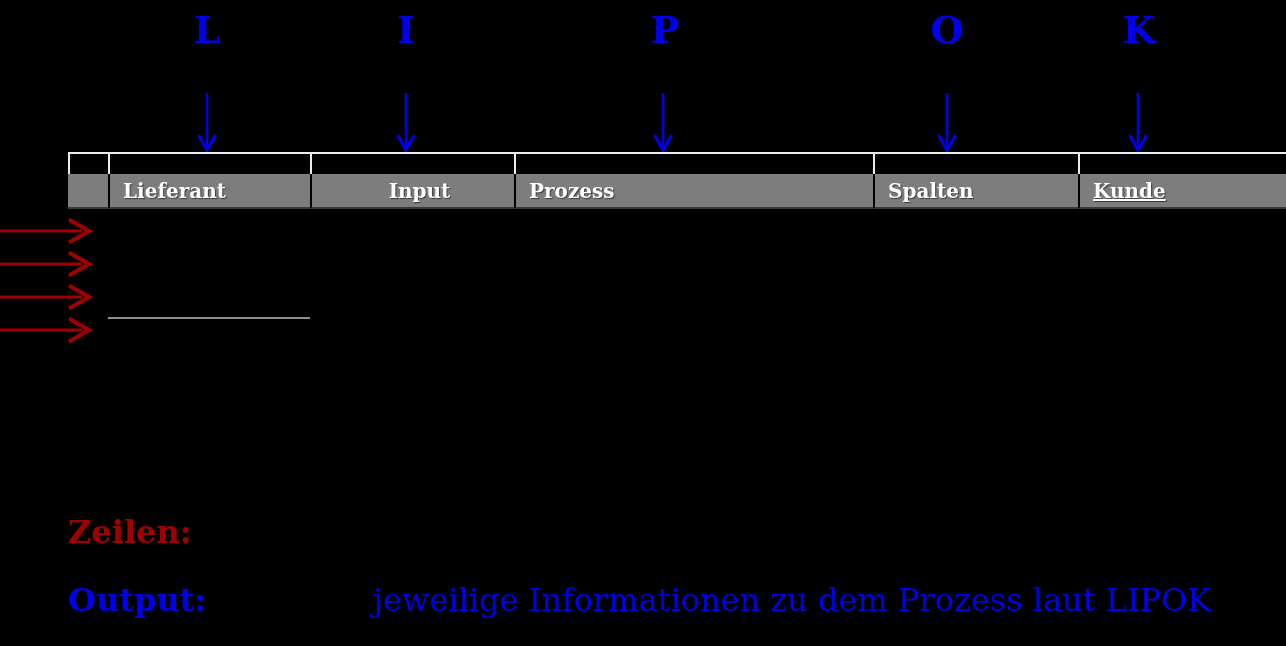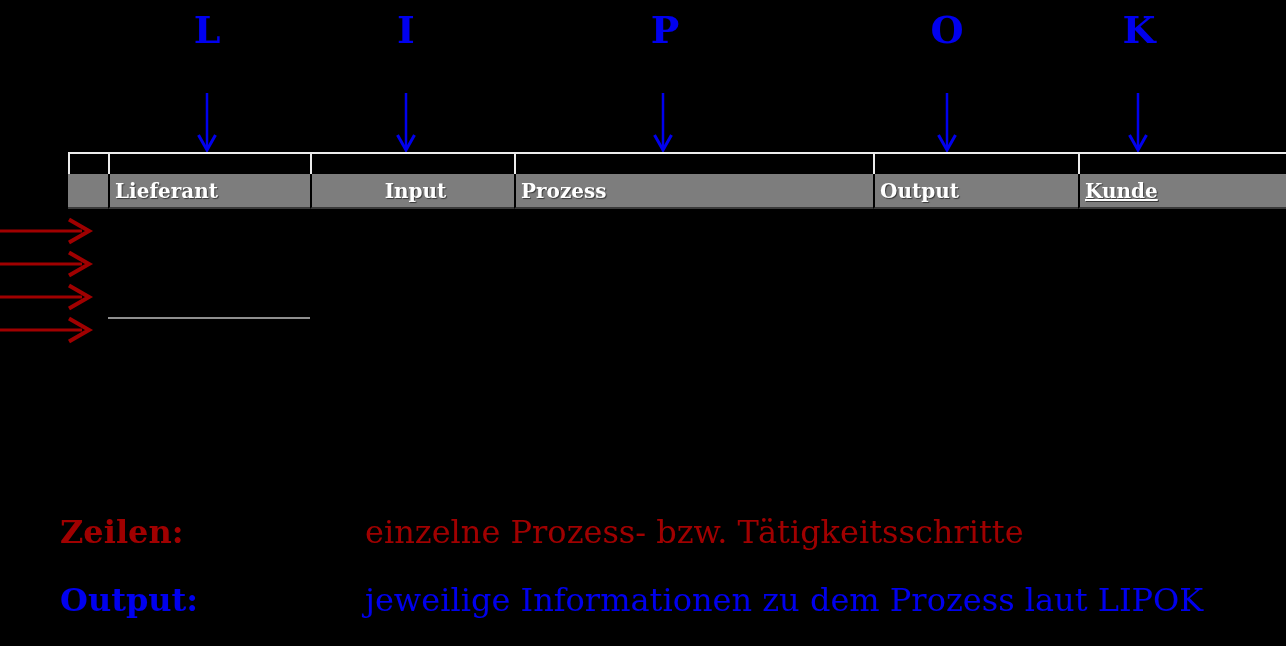--- a/index.html
+++ b/index.html
@@ -41,33 +41,33 @@
     background:var(--background);
     border-top:2px solid var(--border-white);
     border-left:2px solid var(--border-white);
   }
   .row-top .cell:last-child{border-right:2px solid var(--border-white);}
   .row-header{height:35px;}
   .row-header .cell{
     background:var(--header-gray);
     color:var(--header-text);
     font-weight:bold;font-size:20px;line-height:35px;
-    padding-left:5px;
+    padding-left:13px;
     text-shadow:1px 1px 1px rgba(0,0,0,.55);
     border-bottom:2px solid #3a3a3a;
   }
   .row-header .cell:not(:first-child){border-left:2px solid #000;}
   .row-header .cell.c0{padding-left:0;}
   
   .cell-underline{
     position:absolute;left:108px;top:317px;width:202px;height:2px;
     background:var(--underline-gray);
   }
   
-  .legend-row{position:absolute;left:60px;display:flex;font-size:32px;line-height:36px;white-space:nowrap;}
+  .legend-row{position:absolute;left:68px;display:flex;font-size:32px;line-height:36px;white-space:nowrap;}
   .legend-term{font-weight:bold;flex:0 0 305px;}
   .legend-red{color:var(--accent-red);}
   .legend-blue{color:var(--accent-blue);}
 </style>
 </head>
 <body>
 
 <div class="stage">
 
   <span class="acronym-letter" style="left:207px">L</span>
@@ -104,21 +104,21 @@
       <div class="cell c2"></div>
       <div class="cell c3"></div>
       <div class="cell c4"></div>
       <div class="cell c5"></div>
     </div>
     <div class="trow row-header">
       <div class="cell c0"></div>
       <div class="cell c1">Lieferant</div>
       <div class="cell c2">Input</div>
       <div class="cell c3">Prozess</div>
-      <div class="cell c4">Output</div>
+      <div class="cell c4">Spalten</div>
       <div class="cell c5">Kunde</div>
     </div>
   </div>
 
   <svg class="right-arrow" style="top:217px" viewBox="0 0 95 28">
     <line x1="0" y1="14" x2="82" y2="14" stroke-width="3"></line>
       <polyline points="69,2.5 89,14 69,25.5" stroke-width="4"></polyline>
   </svg>
   <svg class="right-arrow" style="top:250px" viewBox="0 0 95 28">
     <line x1="0" y1="14" x2="82" y2="14" stroke-width="3"></line>
@@ -130,20 +130,19 @@
   </svg>
   <svg class="right-arrow" style="top:316px" viewBox="0 0 95 28">
     <line x1="0" y1="14" x2="82" y2="14" stroke-width="3"></line>
       <polyline points="69,2.5 89,14 69,25.5" stroke-width="4"></polyline>
   </svg>
 
   <div class="cell-underline"></div>
 
   <div class="legend-row legend-red" style="top:514px">
     <span class="legend-term">Zeilen:</span>
-    <span class="legend-desc">einzelne Prozess- bzw. Tätigkeitsschritte</span>
   </div>
   <div class="legend-row legend-blue" style="top:582px">
     <span class="legend-term">Output:</span>
     <span class="legend-desc">jeweilige Informationen zu dem Prozess laut LIPOK</span>
   </div>
 
 </div>
 
 </body></html>

